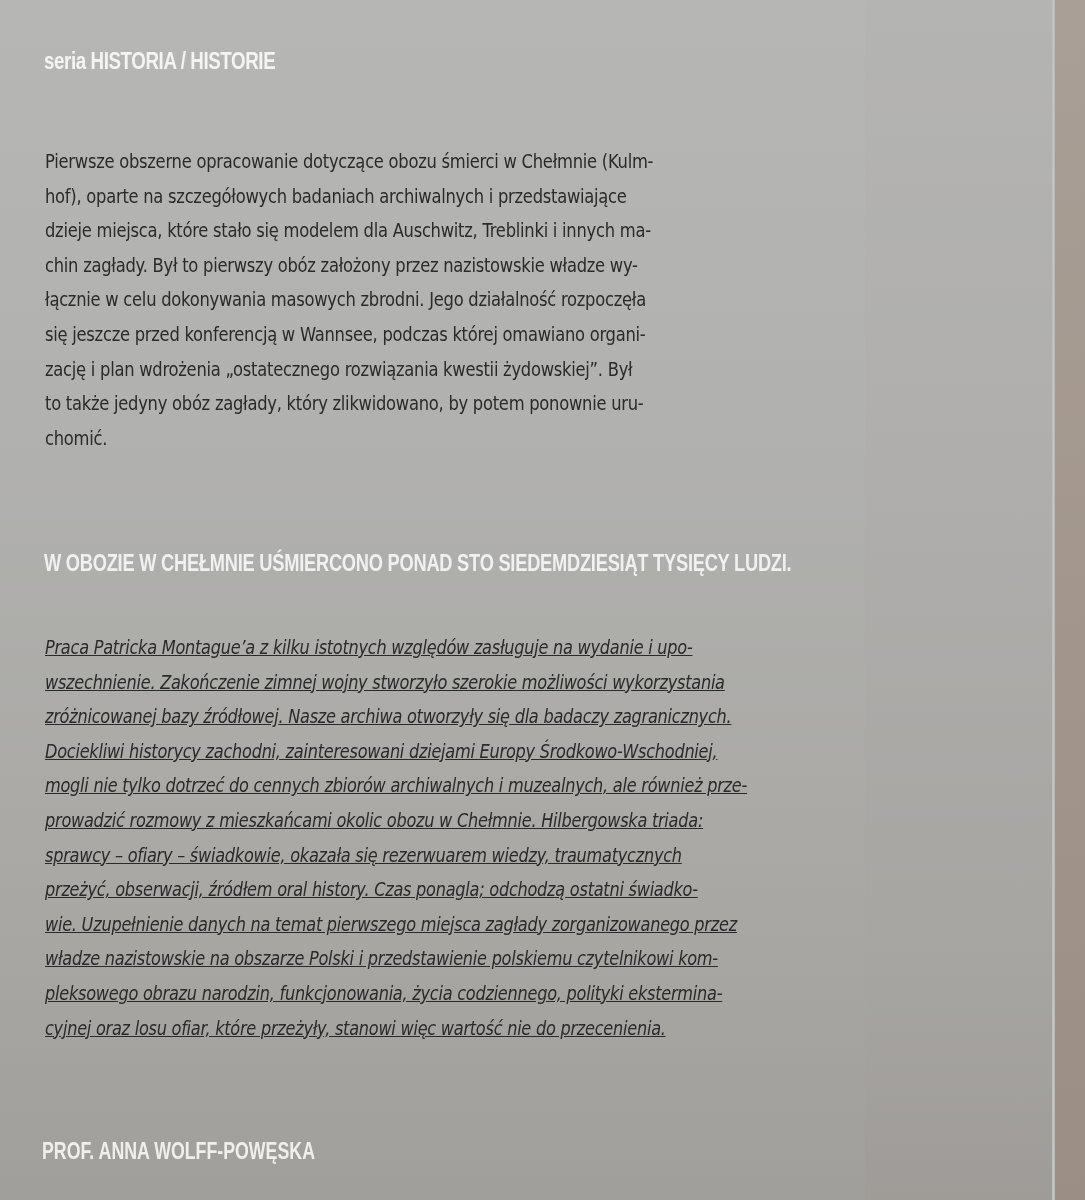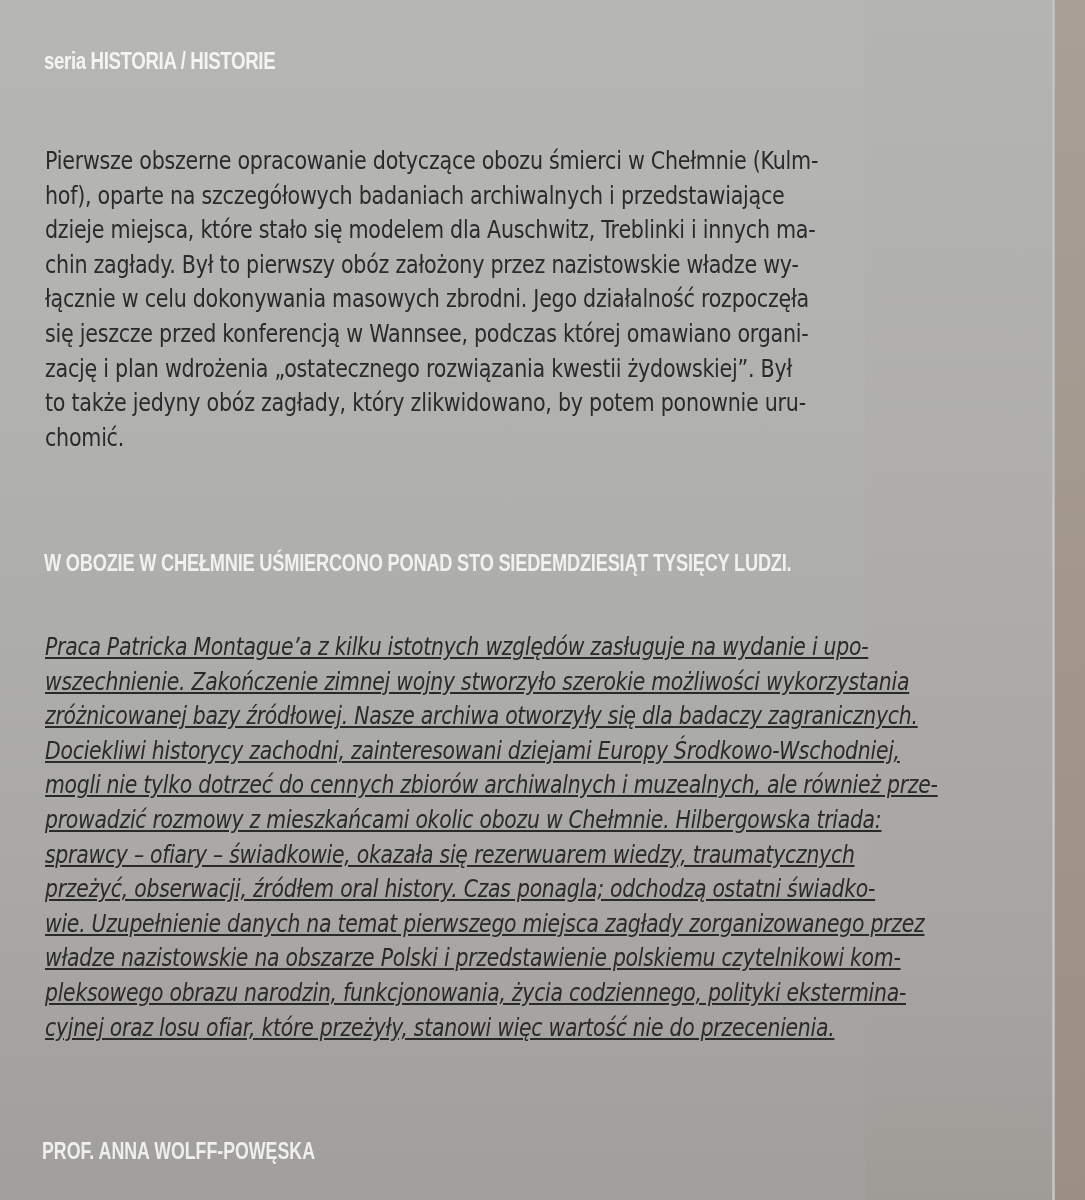--- a/index.html
+++ b/index.html
@@ -50,21 +50,21 @@
       transform: scaleX(0.78);
       transform-origin: left top;
       white-space: nowrap;
     }
     .para {
       position: absolute;
       left: 45px;
       width: 955px;
       color: #2b2a2a;
       font-family: "DejaVu Sans", sans-serif;
-      font-size: 24px;
+      font-size: 19px;
       line-height: 34.6px;
     }
     .para .line {
       display: block;
       white-space: nowrap;
       letter-spacing: -0.3px;
       transform: scaleX(0.86);
       transform-origin: left center;
     }
     .para1 { top: 144px; }

